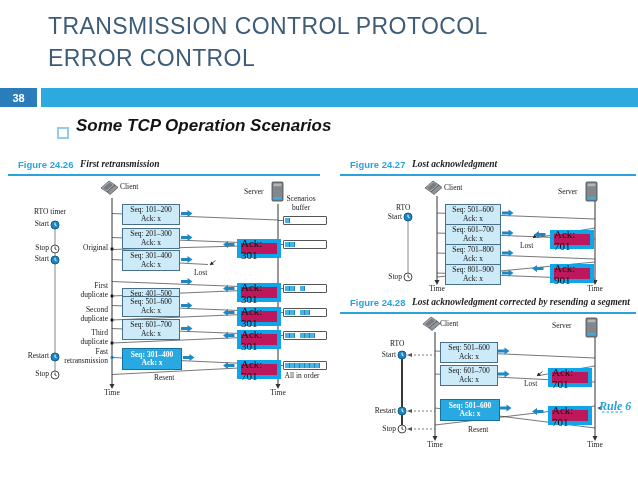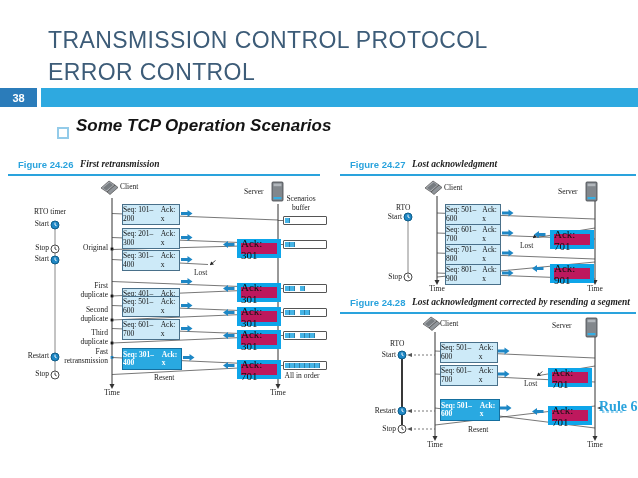--- a/index.html
+++ b/index.html
@@ -1,18 +1,18 @@
 <!DOCTYPE html>
 <html><head>
 <meta charset="utf-8">
 <style>
   html,body{margin:0;padding:0;background:#fff;}
   .slide{position:relative;width:638px;height:478px;background:#ffffff;overflow:hidden;
          font-family:"Liberation Sans",sans-serif;}
-  .title{position:absolute;left:48px;top:24px;font-size:23px;line-height:32px;
+  .title{position:absolute;left:48px;top:10px;font-size:23px;line-height:32px;
          color:#3d5c78;font-weight:500;letter-spacing:.4px;}
   .pagebox{position:absolute;left:0;top:88px;width:37px;height:19px;background:#2b7cba;
            color:#fff;font-size:11px;font-weight:bold;display:flex;align-items:center;justify-content:center;}
   .bar{position:absolute;left:41px;top:88px;width:597px;height:19px;background:#2ea9e0;}
   .bullet-square{position:absolute;left:57px;top:127px;width:8px;height:8px;border:2px solid #93cbe9;background:#fff;}
   .bullet-text{position:absolute;left:76px;top:116px;font-size:17px;font-weight:bold;color:#141414;font-style:italic;}
 
   .fig{position:absolute;font-family:"Liberation Serif",serif;}
   #fig26{left:8px;top:158px;width:312px;height:250px;}
   #fig27{left:340px;top:158px;width:296px;height:136px;}
@@ -20,30 +20,30 @@
   .figcap-label{position:absolute;left:10px;top:1px;font-size:9.5px;font-weight:bold;color:#2aa3dd;
                 font-family:"Liberation Sans",sans-serif;}
   .figcap-text{position:absolute;left:72px;top:1px;font-size:9.5px;font-style:italic;font-weight:bold;color:#222;}
   .figrule{position:absolute;left:0;top:16px;width:100%;height:2px;background:#2aa3dd;}
   svg.layer{position:absolute;left:0;top:0;}
 
   .lbl{position:absolute;font-size:7.5px;line-height:8.5px;color:#1a1a1a;white-space:nowrap;}
   .lbl.r{text-align:right;white-space:normal;}
   .lbl.ctr{text-align:center;white-space:normal;}
   .seg{position:absolute;width:56px;height:19px;background:#cdeaf8;border:1px solid #49708a;
-       display:flex;flex-direction:row;align-items:center;justify-content:center;
+       display:flex;flex-direction:column;align-items:center;justify-content:center;
        font-size:7.5px;line-height:8.5px;color:#111;}
   .seg.resent{width:58px;height:20px;background:#29a9e1;border-color:#156f9f;color:#fff;font-weight:bold;}
   .ackbox{position:absolute;width:36px;height:11px;background:#be185d;border:4px solid #0ea5e9;
           display:flex;align-items:center;justify-content:center;font-size:11px;color:#111;}
   .buffer{position:absolute;width:44px;height:9px;background:#fff;border:1px solid #555;border-radius:1px;
           display:flex;padding:1px;box-sizing:border-box;}
   .cell{flex:0 0 5px;height:100%;}
   .cell.f{background:#45b4e6;box-shadow:inset -1px 0 0 #2d7fa8;}
-  .rule6{position:absolute;font-size:14px;font-weight:bold;color:#2aa3dd;white-space:nowrap;}
+  .rule6{position:absolute;font-size:12px;font-weight:bold;font-style:italic;color:#2aa3dd;white-space:nowrap;}
 </style>
 </head>
 <body>
 
 <div class="slide">
 
   <div class="title">
     <div>TRANSMISSION CONTROL PROTOCOL</div>
     <div>ERROR CONTROL</div>
   </div>

